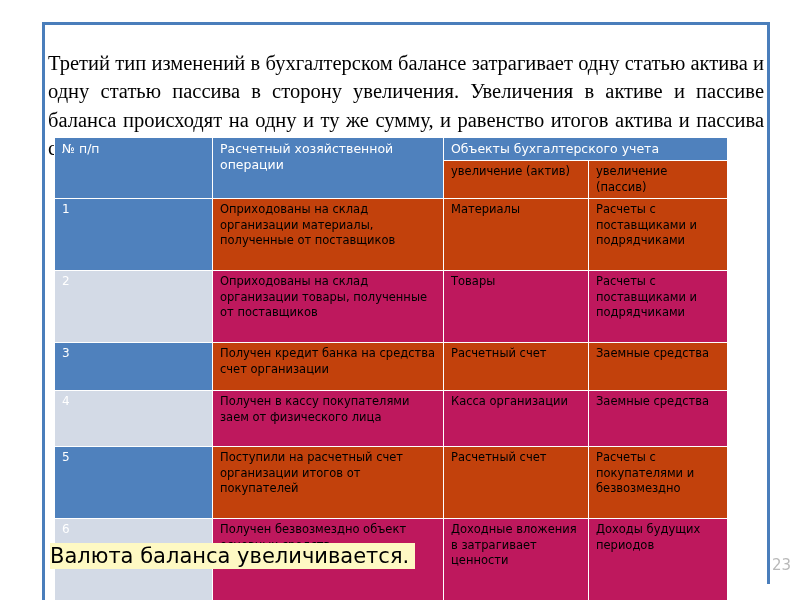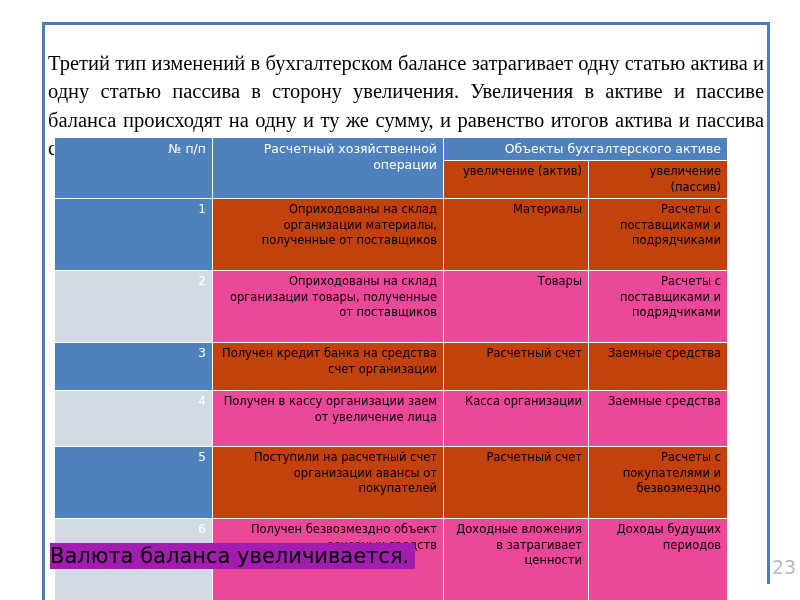--- a/index.html
+++ b/index.html
@@ -72,21 +72,21 @@
     table-layout: fixed;
     font-family: "DejaVu Sans", sans-serif;
     font-size: 11.5px;
     line-height: 15.5px;
   }
   #ops-table td, #ops-table th {
     vertical-align: top;
     padding: 3px 6px 3px 7px;
     border: 1px solid #ffffff;
     box-sizing: border-box;
-    text-align: right;
+    text-align: left;
     font-weight: normal;
   }
 
   .col-num  { width: 158px; }
   .col-desc { width: 231px; }
   .col-act  { width: 145px; }
   .col-pas  { width: 139px; }
 
   
   .hdr {
@@ -102,50 +102,50 @@
 
   
   .subhdr {
     background: #c2410c;
     color: #000000;
     height: 34px;
   }
 
   
   tr.odd  td.cell { background: #c2410c; color: #000000; }
-  tr.even td.cell { background: #ec4899; color: #000000; }
+  tr.even td.cell { background: #be185d; color: #000000; }
 
   td.numcell {
     color: #ffffff;
     font-weight: bold;
     font-size: 12px;
   }
   tr.odd  td.numcell { background: #4f81bd; }
   tr.even td.numcell { background: #d3dae6; }
 
   
   #closing {
     position: absolute;
     left: 50px;
     top: 543px;
     font-family: "DejaVu Sans", sans-serif;
     font-size: 21px;
     line-height: 26px;
     color: #000000;
-    background: #a21caf;
+    background: #fef9c3;
     padding-right: 6px;
   }
 
   
   #page-number {
     position: absolute;
     left: 772px;
     top: 556px;
     font-family: "DejaVu Sans", sans-serif;
-    font-size: 19px;
+    font-size: 15px;
     color: #b9b9b9;
   }
 </style>
 </head>
 <body>
 
 <div id="slide-frame"></div>
 <div id="frame-right-mask"></div>
 <div id="frame-right-short"></div>
 
@@ -155,21 +155,21 @@
   <colgroup>
     <col class="col-num">
       <col class="col-desc">
       <col class="col-act">
       <col class="col-pas">
   </colgroup>
   <thead>
     <tr>
       <th class="hdr hdr-num" rowspan="2">№ п/п</th>
       <th class="hdr hdr-desc" rowspan="2">Расчетный хозяйственной операции</th>
-      <th class="hdr hdr-obj" colspan="2">Объекты бухгалтерского активе</th>
+      <th class="hdr hdr-obj" colspan="2">Объекты бухгалтерского учета</th>
     </tr>
     <tr>
       <th class="subhdr">увеличение (актив)</th>
       <th class="subhdr">увеличение (пассив)</th>
     </tr>
   </thead>
   <tbody id="table-body">
       <tr class="odd" style="height: 72px;">
         <td class="numcell">1</td>
         <td class="cell">Оприходованы на склад организации материалы, полученные от поставщиков</td>
@@ -183,27 +183,27 @@
         <td class="cell">Расчеты с поставщиками и подрядчиками</td>
       </tr>
       <tr class="odd" style="height: 48px;">
         <td class="numcell">3</td>
         <td class="cell">Получен кредит банка на средства счет организации</td>
         <td class="cell">Расчетный счет</td>
         <td class="cell">Заемные средства</td>
       </tr>
       <tr class="even" style="height: 56px;">
         <td class="numcell">4</td>
-        <td class="cell">Получен в кассу организации заем от увеличение лица</td>
+        <td class="cell">Получен в кассу покупателями заем от физического лица</td>
         <td class="cell">Касса организации</td>
         <td class="cell"> Заемные средства</td>
       </tr>
       <tr class="odd" style="height: 72px;">
         <td class="numcell">5</td>
-        <td class="cell">Поступили на расчетный счет организации авансы от покупателей</td>
+        <td class="cell">Поступили на расчетный счет организации итогов от покупателей</td>
         <td class="cell">Расчетный счет</td>
         <td class="cell">Расчеты с покупателями и безвозмездно</td>
       </tr>
       <tr class="even" style="height: 82px;">
         <td class="numcell">6</td>
         <td class="cell">Получен безвозмездно объект основных средств</td>
         <td class="cell">Доходные вложения в затрагивает ценности</td>
         <td class="cell">Доходы будущих периодов</td>
       </tr>
     </tbody>

